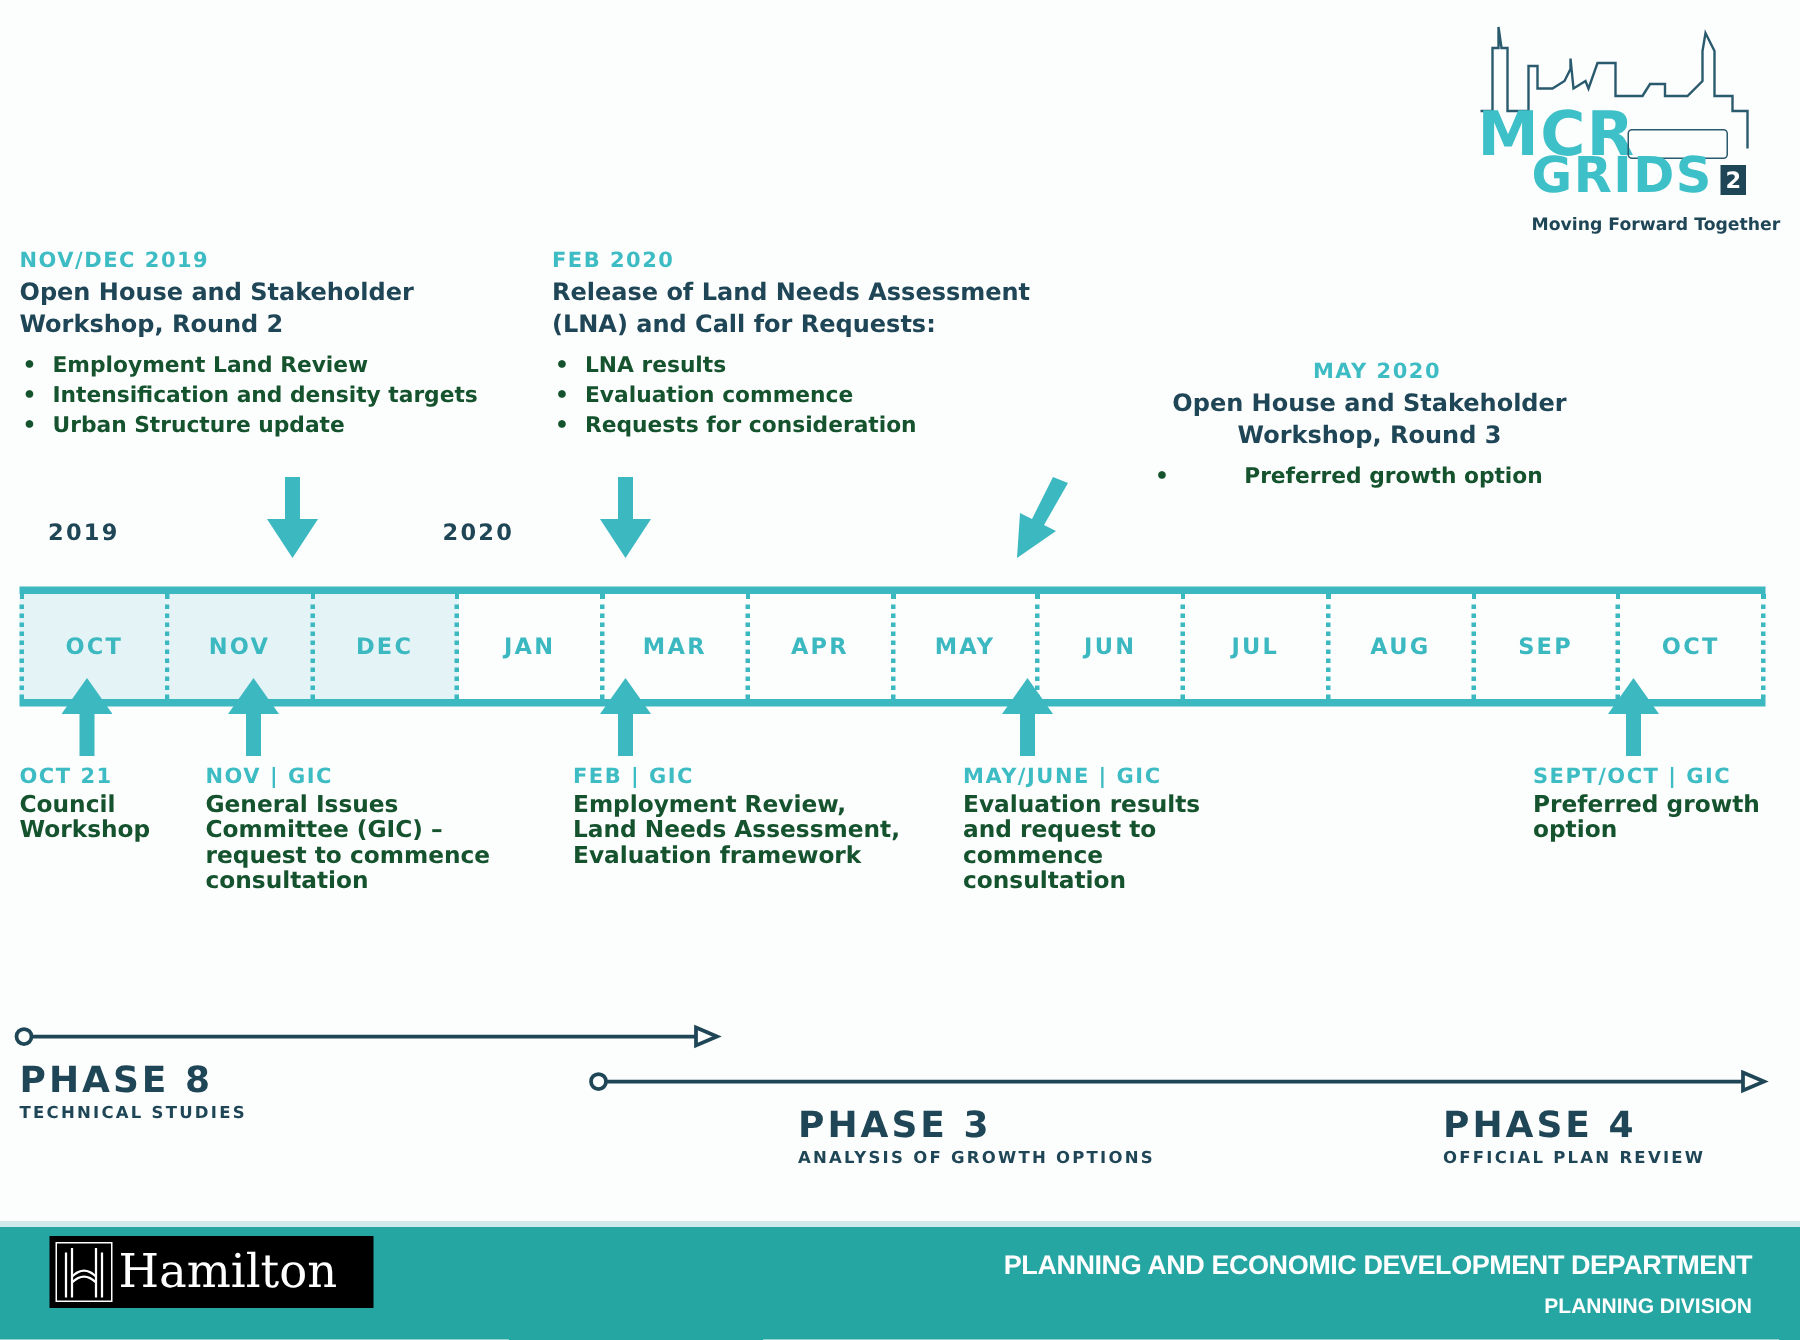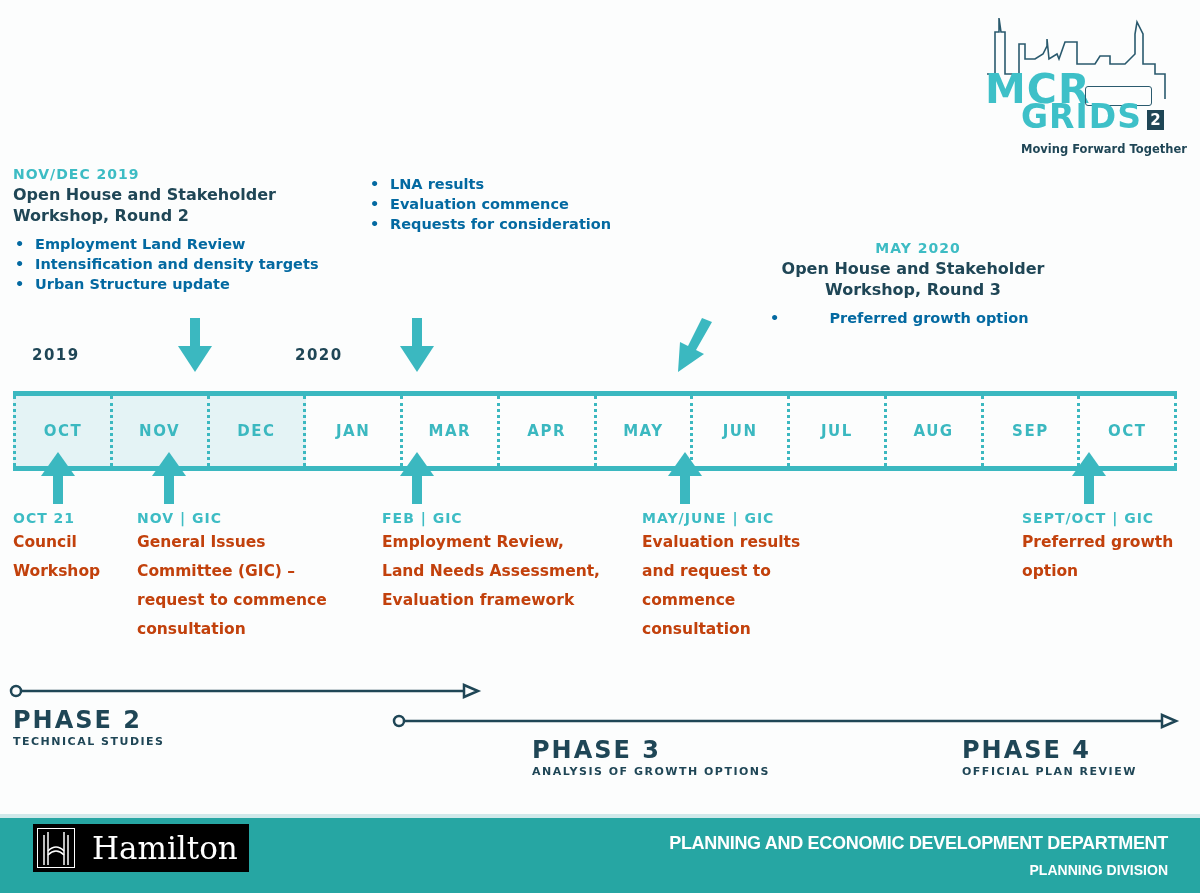--- a/index.html
+++ b/index.html
@@ -1,34 +1,34 @@
 <!DOCTYPE html>
 <html><head>
 <meta charset="utf-8">
 <style>
   html,body{margin:0;padding:0;}
   body{width:1200px;height:893px;position:relative;background:#fcfdfd;overflow:hidden;font-family:"DejaVu Sans",sans-serif;color:#1f4656;}
   .abs{position:absolute;}
   .teal-head{color:#3dbcc4;font-family:"DejaVu Sans",sans-serif;font-weight:bold;letter-spacing:1px;font-size:14px;text-transform:uppercase;}
   .title{font-weight:bold;font-size:16px;line-height:21px;color:#1f4656;}
   .bullets{margin:8px 0 0 0;padding:0;list-style:none;}
-  .bullets li{font-weight:bold;font-size:14.5px;line-height:20px;color:#0369a1;position:relative;padding-left:22px;}
+  .bullets li{font-weight:bold;font-size:14.5px;line-height:20px;color:#14532d;position:relative;padding-left:22px;}
   .bullets li::before{content:"•";position:absolute;left:2px;}
   .year{font-weight:bold;font-size:15px;letter-spacing:1.5px;color:#1f4656;}
   .timeline{left:13px;top:371px;width:1164px;height:80px;border-top:5px solid #3bb8c0;border-bottom:5px solid #3bb8c0;box-sizing:border-box;display:flex;margin-top:20px;}
   .month{flex:1;display:flex;align-items:center;justify-content:center;border-right:3px dotted #3bb8c0;box-sizing:border-box;color:#3bb8c0;font-weight:bold;font-size:15px;letter-spacing:1.5px;}
   .month:first-child{border-left:3px dotted #3bb8c0;}
   .month.shaded{background:#e4f3f5;}
-  .label{font-weight:bold;font-size:15.5px;line-height:29px;color:#c2410c;}
+  .label{font-weight:bold;font-size:15.5px;line-height:17px;color:#14532d;}
   .phase-title{font-weight:bold;font-size:24px;letter-spacing:2px;color:#1f4656;}
   .phase-sub{font-weight:bold;font-size:11px;letter-spacing:1.5px;color:#1f4656;margin-top:1px;}
   .footer{left:0;top:818px;width:1200px;height:75px;background:#26a6a3;}
   .hamlogo{left:33px;top:824px;width:216px;height:48px;background:#000;display:flex;align-items:center;}
   .hamlogo .mark{width:38px;height:40px;margin-left:4px;border:1px solid #fff;box-sizing:border-box;position:relative;}
-  .hamtext{font-family:"DejaVu Serif",serif;color:#fff;font-size:31px;margin-left:17px;}
+  .hamtext{font-family:"DejaVu Serif",serif;color:#fff;font-size:31px;margin-left:4px;}
   .dept{right:32px;top:833px;text-align:right;color:#fff;font-family:"Liberation Sans",sans-serif;font-weight:bold;}
 </style>
 </head>
 <body>
 
 <div class="abs" style="left:985px;top:14px;width:190px;height:145px;">
   <svg width="190" height="100" viewBox="0 0 190 100" style="position:absolute;left:0;top:0;">
     <polyline fill="none" stroke="#2a5a6e" stroke-width="1.6" points="2,60 10,60 10,18 14,18 14,4 16,18 20,18 20,60 34,60 34,30 40,30 40,45 50,45 58,40 62,32 62,25 64,45 72,40 74,45 80,28 92,28 92,50 110,50 115,42 125,42 125,50 140,50 150,40 150,20 152,8 158,20 158,50 170,50 170,60 180,60 180,85"></polyline>
   </svg>
   <div class="abs" style="left:0;top:60px;font-family:'DejaVu Sans',sans-serif;font-weight:bold;font-size:41px;letter-spacing:1px;color:#3ec0c8;line-height:30px;">MCR</div>
@@ -42,20 +42,22 @@
   <div class="teal-head">NOV/DEC 2019</div>
   <div class="title" style="width:290px;margin-top:2px;">Open House and Stakeholder Workshop, Round 2</div>
   <ul class="bullets">
     <li>Employment Land Review</li>
     <li>Intensification and density targets</li>
     <li>Urban Structure update</li>
   </ul>
 </div>
 
 <div class="abs" style="left:368px;top:166px;width:340px;">
+  <div class="teal-head">FEB 2020</div>
+  <div class="title" style="width:330px;margin-top:2px;">Release of Land Needs Assessment (LNA) and Call for Requests:</div>
   <ul class="bullets">
     <li>LNA results</li>
     <li>Evaluation commence</li>
     <li>Requests for consideration</li>
   </ul>
 </div>
 
 <div class="abs" style="left:768px;top:240px;width:300px;text-align:center;">
   <div class="teal-head">MAY 2020</div>
   <div class="title" style="width:290px;margin-top:2px;">Open House and Stakeholder Workshop, Round 3</div>
@@ -141,21 +143,21 @@
   <line x1="13" y1="9" x2="456" y2="9" stroke="#1f4656" stroke-width="2.5"></line>
   <polygon points="456,3 470,9 456,15" fill="#fcfdfd" stroke="#1f4656" stroke-width="2.5"></polygon>
 </svg>
 <svg class="abs" style="left:390px;top:712px;" width="792" height="18">
   <circle cx="9" cy="9" r="5" fill="#fcfdfd" stroke="#1f4656" stroke-width="2.5"></circle>
   <line x1="14" y1="9" x2="772" y2="9" stroke="#1f4656" stroke-width="2.5"></line>
   <polygon points="772,3 786,9 772,15" fill="#fcfdfd" stroke="#1f4656" stroke-width="2.5"></polygon>
 </svg>
 
 <div class="abs" style="left:13px;top:706px;">
-  <div class="phase-title">PHASE 2</div>
+  <div class="phase-title">PHASE 8</div>
   <div class="phase-sub">TECHNICAL STUDIES</div>
 </div>
 <div class="abs" style="left:532px;top:736px;">
   <div class="phase-title">PHASE 3</div>
   <div class="phase-sub">ANALYSIS OF GROWTH OPTIONS</div>
 </div>
 <div class="abs" style="left:962px;top:736px;">
   <div class="phase-title">PHASE 4</div>
   <div class="phase-sub">OFFICIAL PLAN REVIEW</div>
 </div>

